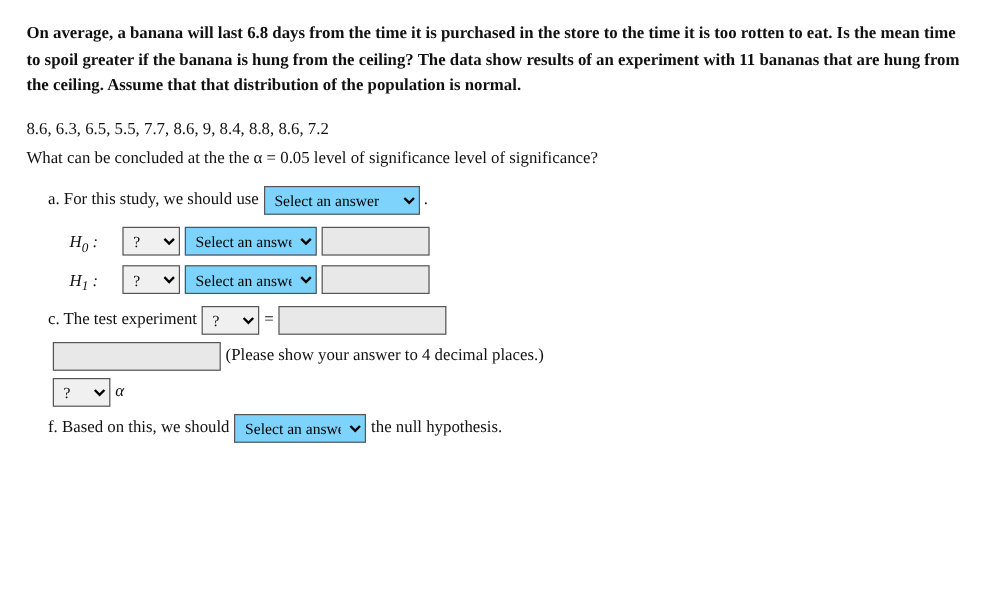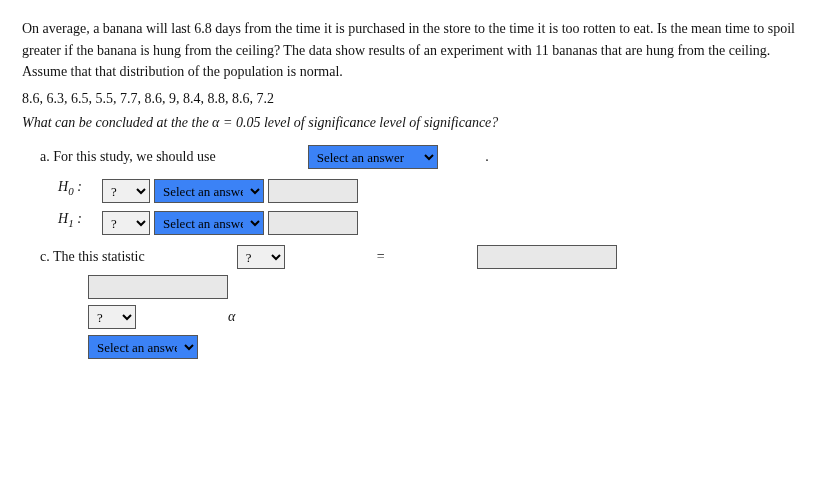--- a/index.html
+++ b/index.html
@@ -13,74 +13,73 @@
       font-family: Georgia, 'Times New Roman', serif;
       font-size: 14px;
       color: #111;
       width: 825px;
       min-height: 504px;
       padding: 18px 22px;
     }
 
     .intro-text {
       line-height: 1.55;
-      margin-bottom: 8px;
+      margin-bottom: 18px;
+      font-weight: bold;
     }
 
     .data-line {
       margin-bottom: 8px;
       font-size: 14px;
       font-family: Liberation Serif, serif;
     }
 
     .question-line {
       margin-bottom: 14px;
       font-size: 14px;
-      font-style: italic;
     }
 
     .section {
       margin-left: 18px;
     }
 
     .line {
       margin-bottom: 6px;
       display: flex;
       align-items: center;
       flex-wrap: wrap;
       line-height: 1.6;
-      gap: 44px;
     }
 
     .hypothesis-block {
       margin: 10px 0 10px 18px;
     }
 
     .hyp-row {
       display: flex;
-      align-items: flex-start;
+      align-items: flex-end;
       margin-bottom: 8px;
     }
 
     .hyp-label {
       font-size: 14px;
       min-width: 40px;
       font-style: italic;
     }
 
     .hyp-label sub {
       font-size: 11px;
     }
 
     select {
       font-family: Georgia, 'Times New Roman', serif;
       font-size: 13px;
       padding: 1px 4px;
       border: 1px solid #555;
-      background: #3b82f6;
+      background: #7dd3fc;
       cursor: pointer;
       height: 24px;
     }
 
     input[type="text"] {
       font-family: Georgia, 'Times New Roman', serif;
       font-size: 13px;
       border: 1px solid #555;
       background: #e8e8e8;
       height: 24px;
@@ -193,58 +192,61 @@
         <option>μ &gt; 6.8</option>
         <option>μ &lt; 6.8</option>
         <option>μ ≠ 6.8</option>
       </select>
       <span class="gap"></span>
       <input type="text" class="answer-box-small" value="" style="">
     </div>
   </div>
 
   <div class="line" style="margin-top:6px;">
-    <span>c. The this statistic</span>
+    <span>c. The test experiment</span>
     <span class="gap"></span>
     <select class="q-symbol symbol-select">
       <option>?</option>
       <option>=</option>
       <option>≠</option>
       <option>&gt;</option>
       <option>&lt;</option>
     </select>
     <span class="gap"></span>
     <span>=</span>
     <span class="gap"></span>
     <input type="text" class="answer-box-val" value="" style="">
     <span class="gap"></span>
   </div>
 
   <div class="line">
     <span class="gap"></span>
     <input type="text" class="answer-box-val" value="" style="">
     <span class="gap"></span>
+    <span>(Please show your answer to 4 decimal places.)</span>
   </div>
 
   <div class="line">
     <span class="gap"></span>
     <select class="q-symbol symbol-select">
       <option>?</option>
       <option>&gt;</option>
       <option>&lt;</option>
       <option>=</option>
     </select>
     <span class="gap"></span>
     <span class="alpha-sym">α</span>
   </div>
 
   <div class="line">
+    <span>f. Based on this, we should</span>
     <span class="gap"></span>
     <select class="answer-box-medium">
       <option>Select an answer</option>
       <option>reject</option>
       <option>fail to reject</option>
       <option>accept</option>
     </select>
     <span class="gap"></span>
+    <span>the null hypothesis.</span>
   </div>
 
 </div>
 
 </body></html>

